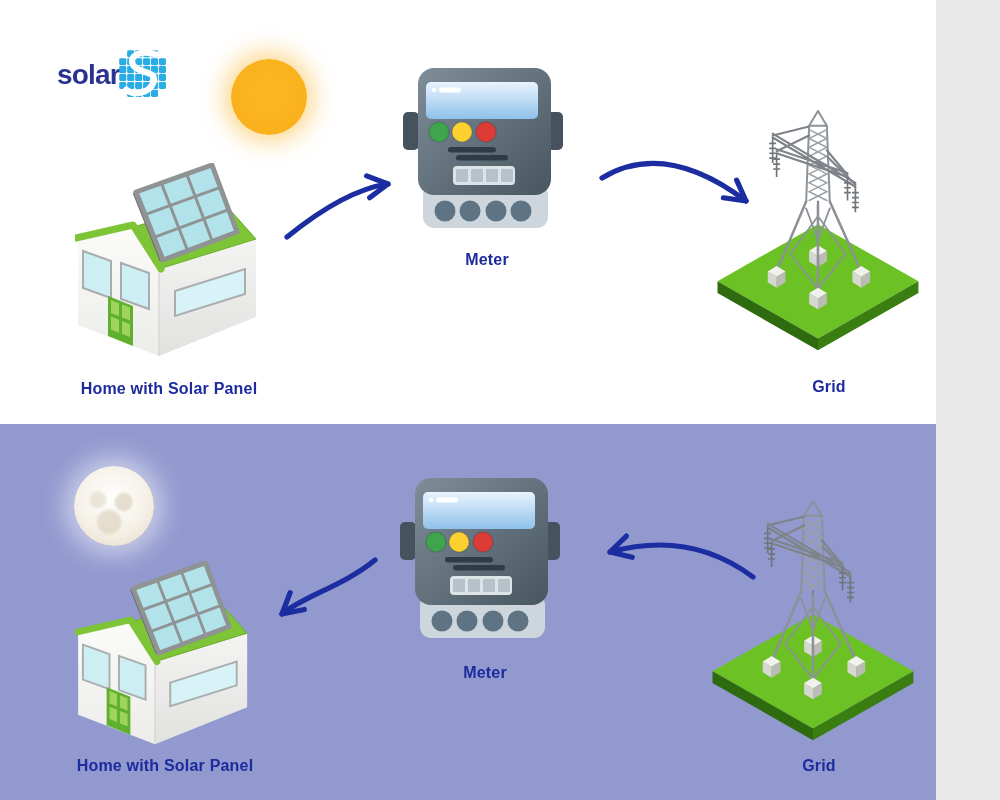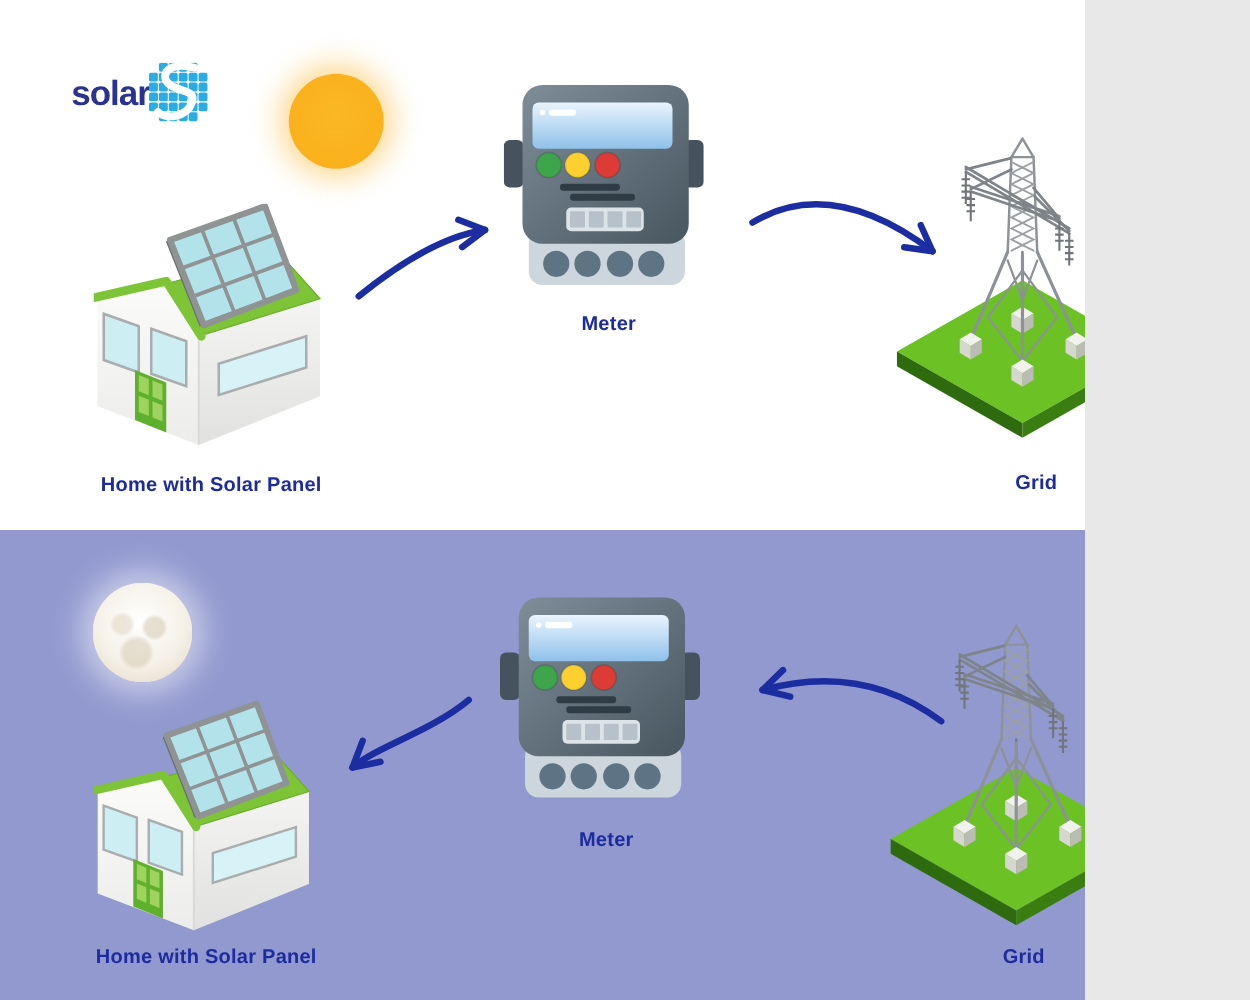--- a/index.html
+++ b/index.html
@@ -1,20 +1,20 @@
 <!DOCTYPE html>
 <html style="--day-bg: #ffffff; --night-bg: #9199cf; --label: #1c2b9e; --arrow: #1b2da0; --brand-text: #2b3390; --brand-cyan: #2aace4; --sun: #f9ae19; --roof-green: #7dc436; --platform-green: #6cc124;"><head>
 <meta charset="utf-8">
 <style>
   :root{
     --day-bg:#ffffff; --night-bg:#9199cf; --label:#1c2b9e; --arrow:#1b2da0;
     --brand-text:#2b3390; --brand-cyan:#2aace4; --sun:#f9ae19;
   }
   html,body{margin:0;padding:0;background:#e8e8e8;}
-  .canvas{position:relative;width:868px;height:800px;overflow:hidden;
+  .canvas{position:relative;width:936px;height:800px;overflow:hidden;
           font-family:"Liberation Sans",sans-serif;}
   .band{position:absolute;left:0;width:1000px;}
   .band.day{top:0;height:424px;background:var(--day-bg);}
   .band.night{top:424px;height:376px;background:var(--night-bg);}
   .abs{position:absolute;}
   .lbl{position:absolute;transform:translateX(-50%);white-space:nowrap;
        font-weight:bold;font-size:16px;letter-spacing:.2px;color:var(--label);}
   
   .logo{position:absolute;left:57px;top:62px;width:150px;height:84px;}
   .logo-text{font-weight:bold;font-size:28px;line-height:.95;letter-spacing:-.8px;

